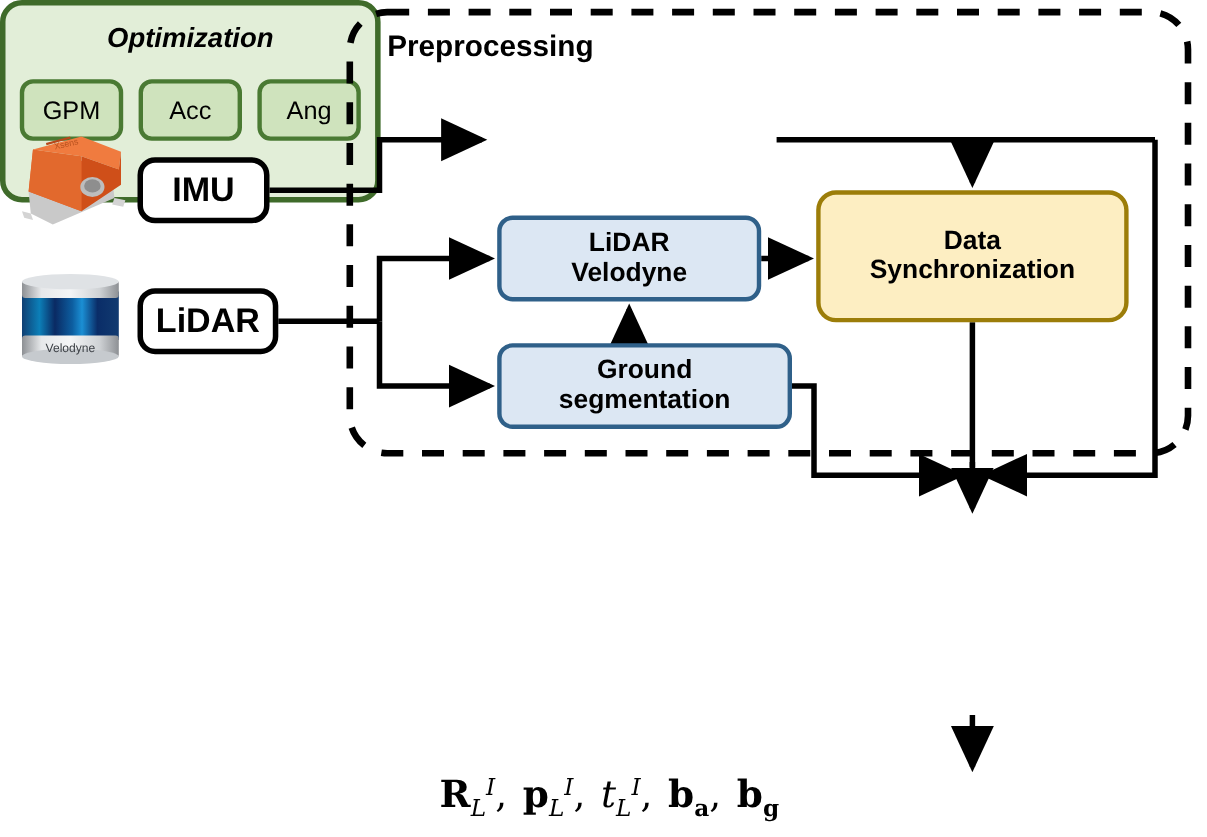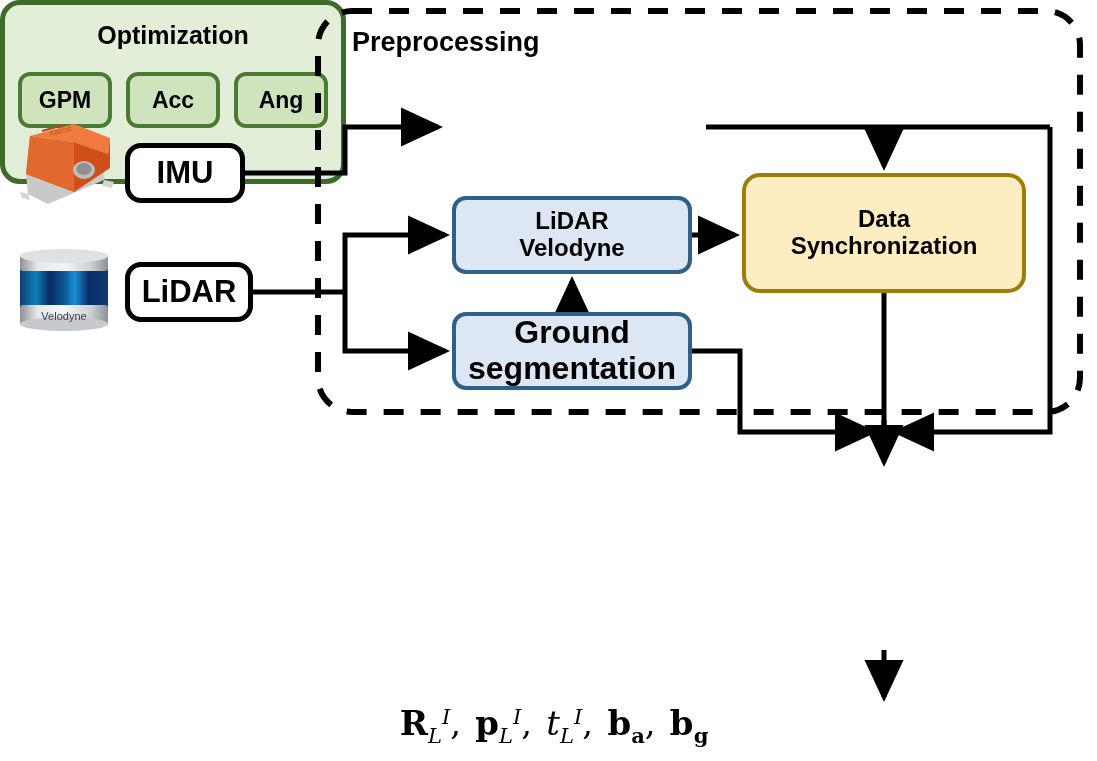--- a/index.html
+++ b/index.html
@@ -44,52 +44,53 @@
     left: 445px; top: 99px; width: 261px; height: 60px;
     background: #f7c49c; border: 4px solid #d2620f;
     border-radius: 14px; font-size: 24px;
   }
   #node-lidar-odometry {
     left: 452px; top: 196px; width: 240px; height: 78px;
     background: #dce7f3; border: 4px solid #2f6089;
     border-radius: 14px; font-size: 24px;
   }
   #node-ground-seg {
-    left: 452px; top: 312px; width: 240px; height: 78px;
+    left: 452px; top: 312px; width: 268px; height: 78px;
     background: #dce7f3; border: 4px solid #2f6089;
-    border-radius: 14px; font-size: 32px;
+    border-radius: 14px; font-size: 24px;
   }
   #node-data-sync {
     left: 742px; top: 173px; width: 284px; height: 120px;
     background: #fdeec2; border: 4px solid #9c7d09;
     border-radius: 18px; font-size: 24px;
   }
 
   
   #node-optimization {
     left: 714px; top: 466px; width: 346px; height: 184px;
     background: #e2eed8; border: 5px solid #3f6b2a;
     border-radius: 20px;
     display: block;
   }
   #node-optimization .opt-title {
     text-align: center;
     font-size: 25px; font-weight: bold; color: #000;
     margin-top: 16px;
+    font-style: italic;
   }
   .opt-row {
     display: flex; justify-content: center; gap: 14px;
     margin-top: 22px;
   }
   .opt-chip {
     width: 94px; height: 56px;
     background: #cfe3bd; border: 4px solid #4a7a33;
     border-radius: 12px;
     display: flex; align-items: center; justify-content: center;
-    font-size: 23px; font-weight: bold; color: #000;
+    font-size: 23px; font-weight: normal; color: #000;
   }
 
   
   #label-preprocessing {
     position: absolute; left: 352px; top: 27px;
     font-size: 27px; font-weight: bold; color: #000;
     z-index: 6;
   }
 
   

